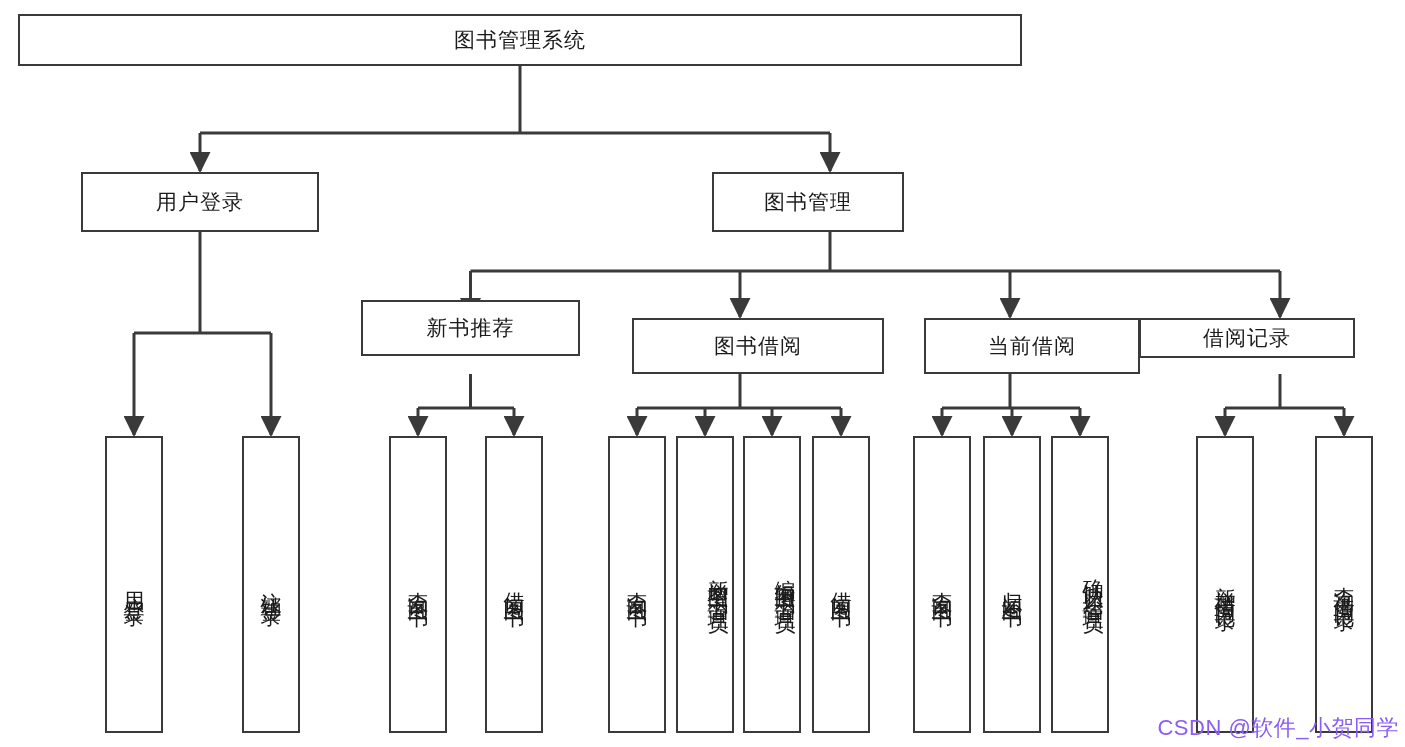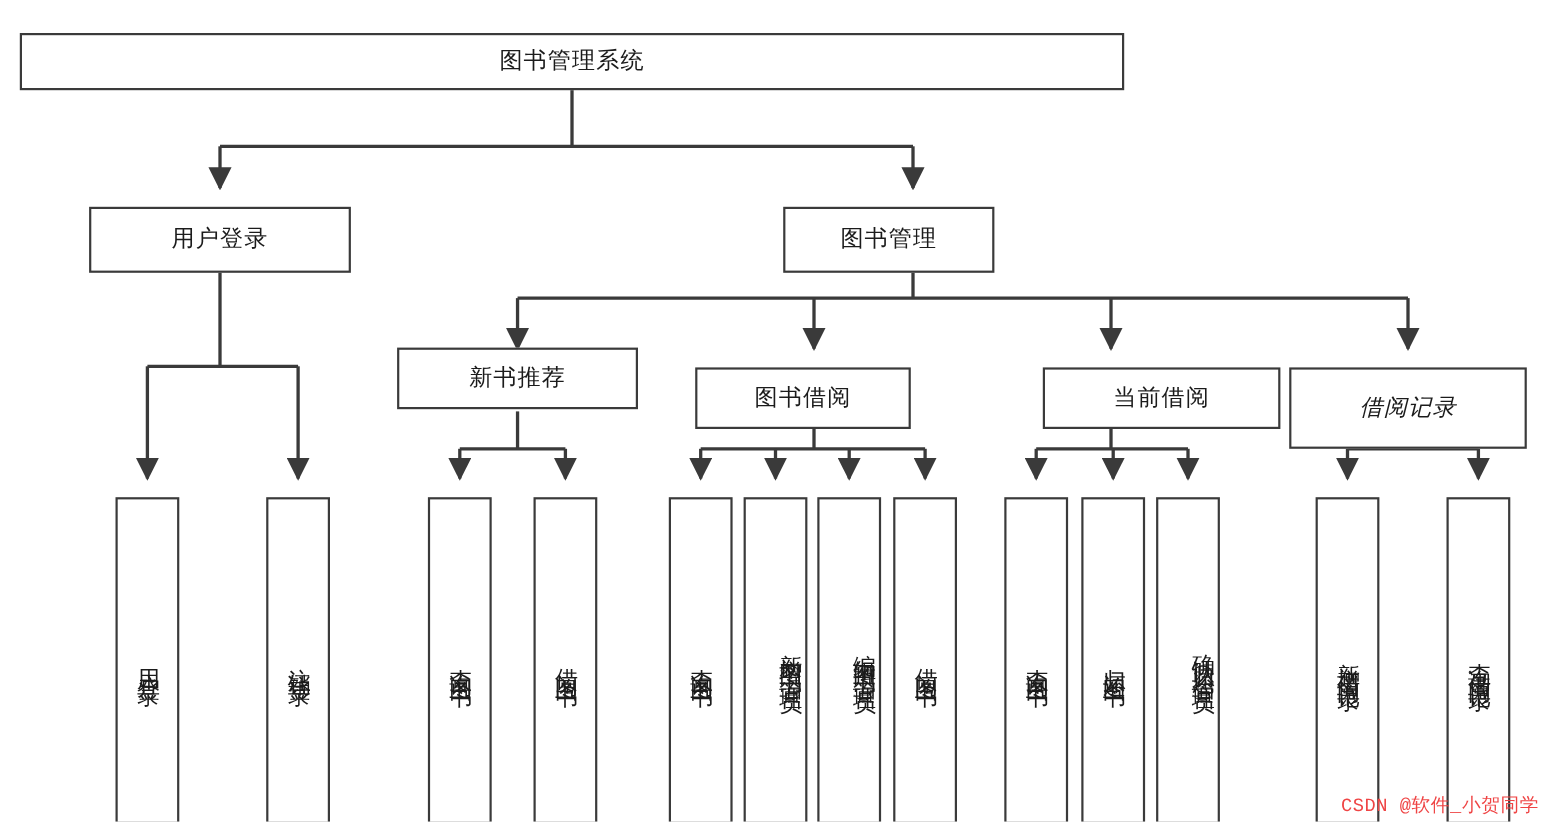--- a/index.html
+++ b/index.html
@@ -29,21 +29,20 @@
   .node {
     position: absolute;
     box-sizing: border-box;
     background: #ffffff;
     border: 2px solid #3a3a3a;
     display: flex;
     align-items: center;
     justify-content: center;
     color: #1b1b1b;
     z-index: 2;
-    margin-top: 16px;
   }
   .node.h {
     font-size: 21px;
     line-height: 1.2;
     letter-spacing: 1px;
   }
   .node.v {
     writing-mode: vertical-rl;
     text-orientation: upright;
     font-size: 21px;
@@ -56,26 +55,25 @@
   }
   .node.v .vtext {
     writing-mode: vertical-rl;
     text-orientation: upright;
     white-space: nowrap;
   }
   .watermark {
     position: absolute;
     right: 6px;
     bottom: 4px;
-    font-size: 17px;
-    color: #ef4444;
+    font-size: 22px;
+    color: #8b5cf6;
     letter-spacing: 0.5px;
     z-index: 3;
     white-space: nowrap;
-    font-family: Liberation Mono, monospace;
   }
 </style>
 </head>
 <body>
 
 <div id="diagram">
 
   <svg id="edges" viewBox="0 0 1405 747" width="1405" height="747" xmlns="http://www.w3.org/2000/svg">
     <defs>
       <marker id="arrow" viewBox="0 0 10 10" refX="9" refY="5" markerWidth="7" markerHeight="7" orient="auto-start-reverse">
@@ -131,27 +129,27 @@
       </div>
       <div class="node v" style="left: 105px; top: 436px; width: 58px; height: 297px;">
         <span class="vtext">用户登录</span>
       </div>
       <div class="node v" style="left: 242px; top: 436px; width: 58px; height: 297px;">
         <span class="vtext">注销登录</span>
       </div>
       <div class="node h" style="left: 361px; top: 300px; width: 219px; height: 56px;">
         <span>新书推荐</span>
       </div>
-      <div class="node h" style="left: 632px; top: 318px; width: 196px; height: 56px;">
+      <div class="node h" style="left: 632px; top: 318px; width: 252px; height: 56px;">
         <span>图书借阅</span>
       </div>
-      <div class="node h" style="left: 948px; top: 318px; width: 216px; height: 56px;">
+      <div class="node h" style="left: 924px; top: 318px; width: 216px; height: 56px;">
         <span>当前借阅</span>
       </div>
-      <div class="node h" style="left: 1172px; top: 318px; width: 216px; height: 74px; font-style: italic;">
+      <div class="node h" style="left: 1139px; top: 318px; width: 216px; height: 40px;">
         <span>借阅记录</span>
       </div>
       <div class="node v" style="left: 389px; top: 436px; width: 58px; height: 297px;">
         <span class="vtext">查询图书</span>
       </div>
       <div class="node v" style="left: 485px; top: 436px; width: 58px; height: 297px;">
         <span class="vtext">借阅图书</span>
       </div>
       <div class="node v" style="left: 608px; top: 436px; width: 58px; height: 297px;">
         <span class="vtext">查询图书</span>

